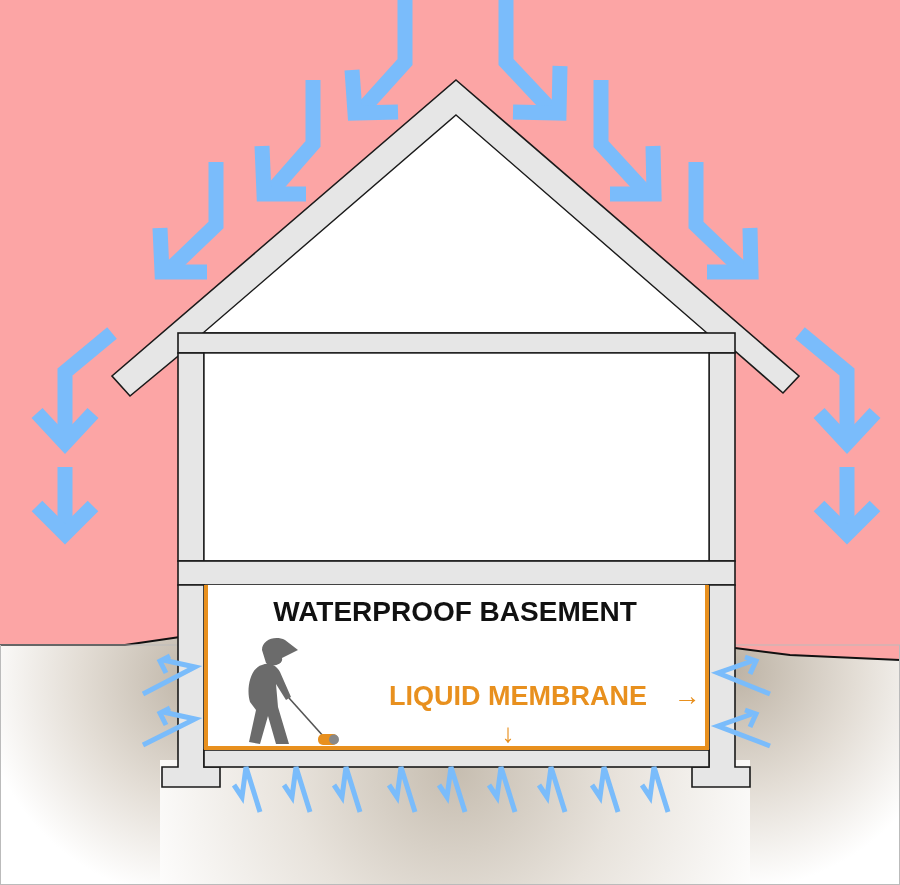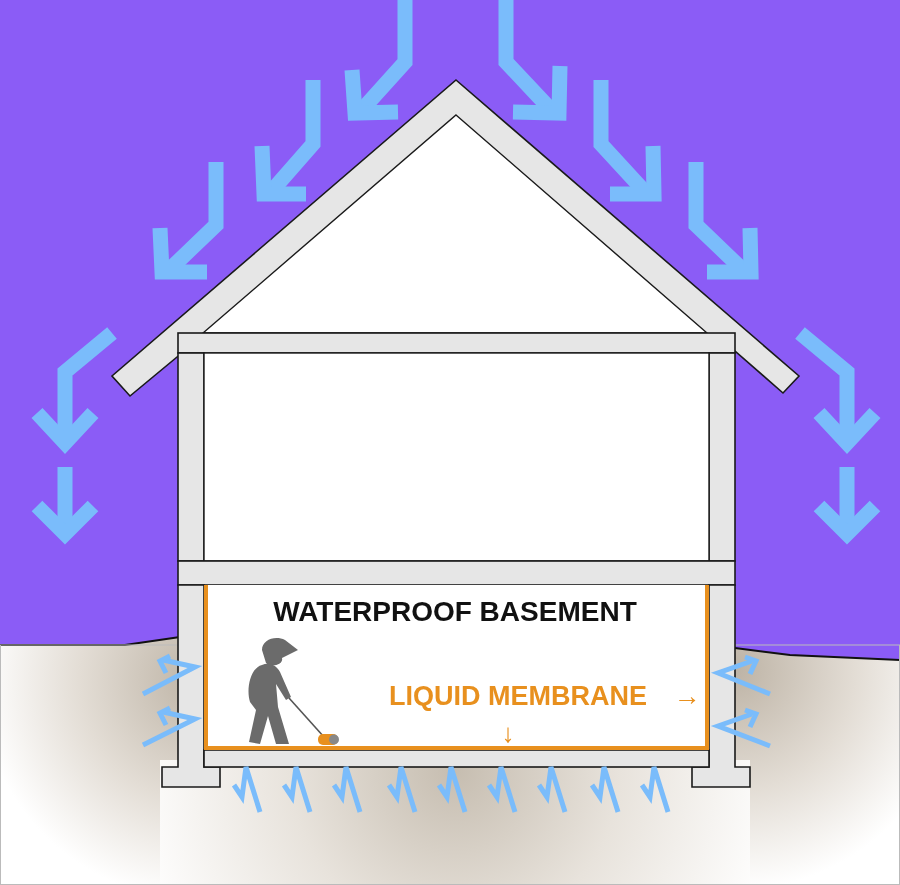--- a/index.html
+++ b/index.html
@@ -1,16 +1,16 @@
 <!DOCTYPE html>
 <html><head>
 <meta charset="utf-8">
 <style>
   html,body{margin:0;padding:0;background:#fff;}
-  #stage{position:relative;width:900px;height:885px;overflow:hidden;background:#8b5cf6;}
+  #stage{position:relative;width:900px;height:885px;overflow:hidden;background:#fca5a5;}
   svg{position:absolute;left:0;top:0;}
   .lbl{font-family:"Liberation Sans",sans-serif;font-weight:bold;}
   .wall{fill:#e6e6e6;stroke:#1a1a1a;stroke-width:1.6;}
   .rain{fill:none;stroke:#7abcfb;stroke-width:15;stroke-linejoin:miter;stroke-linecap:butt;}
   .seep{fill:none;stroke:#7abcfb;stroke-width:5;stroke-linejoin:miter;stroke-linecap:butt;}
 </style>
 </head>
 <body>
 
 <div id="stage">

